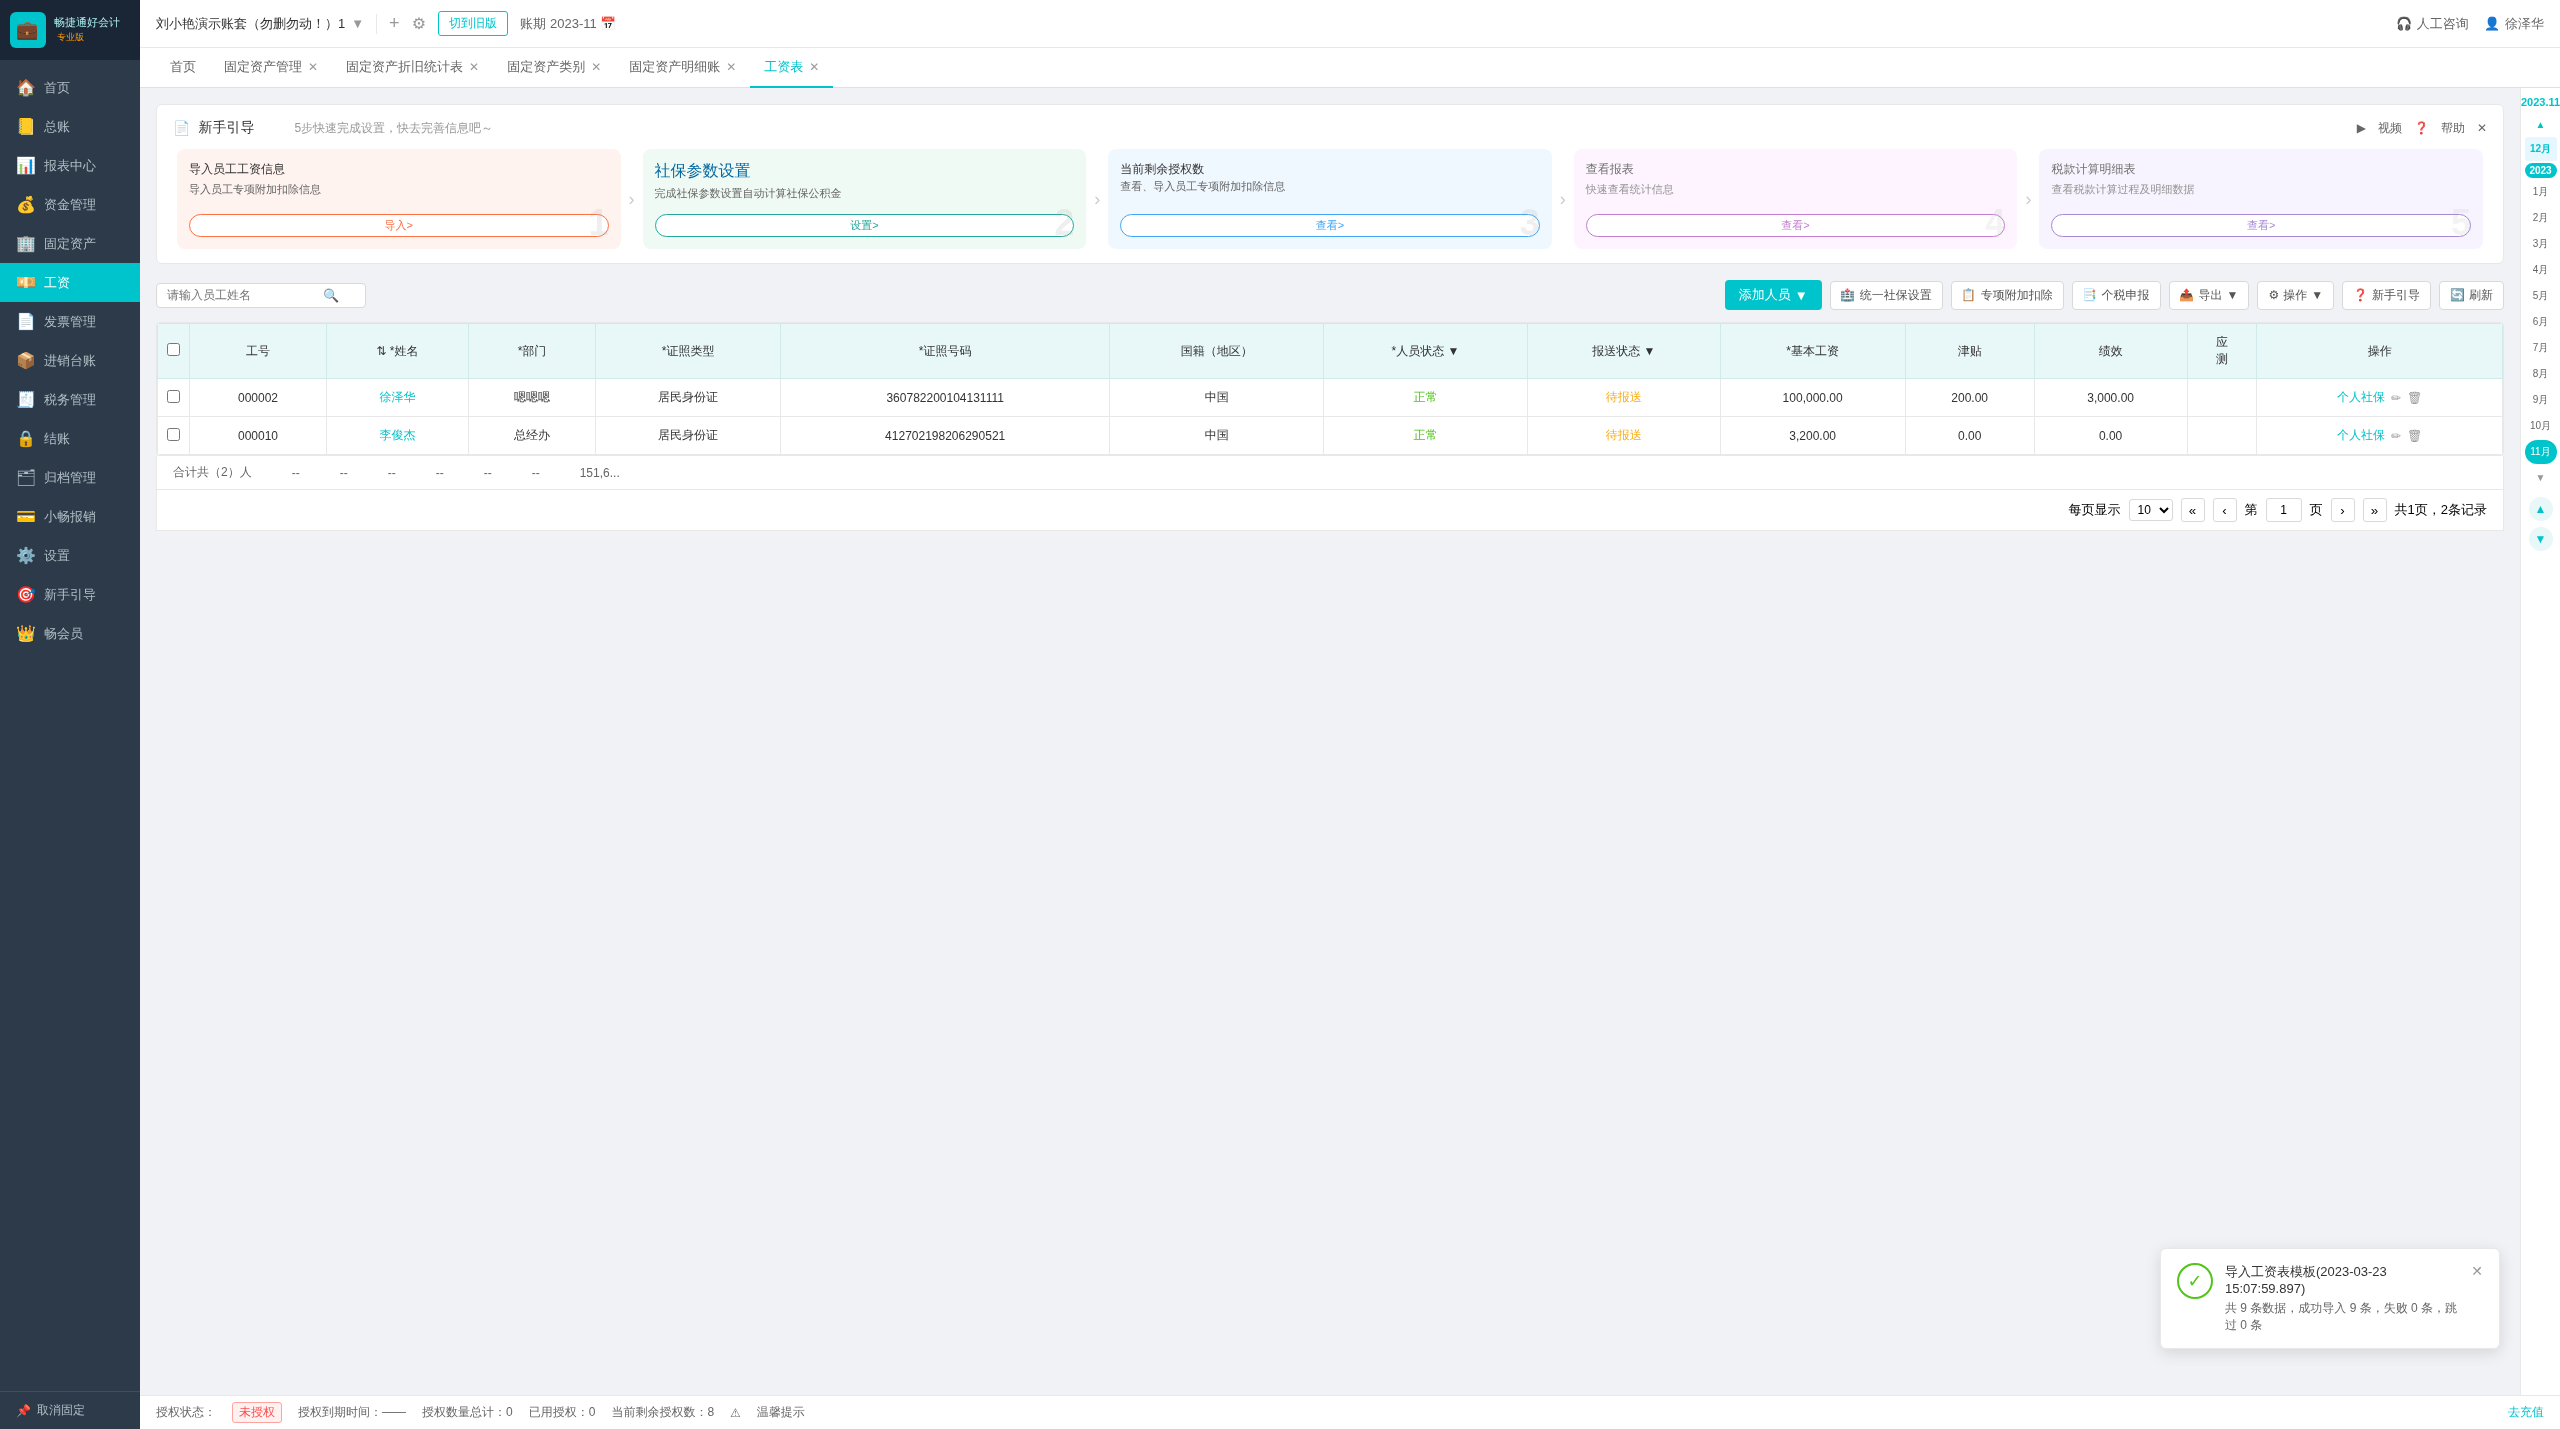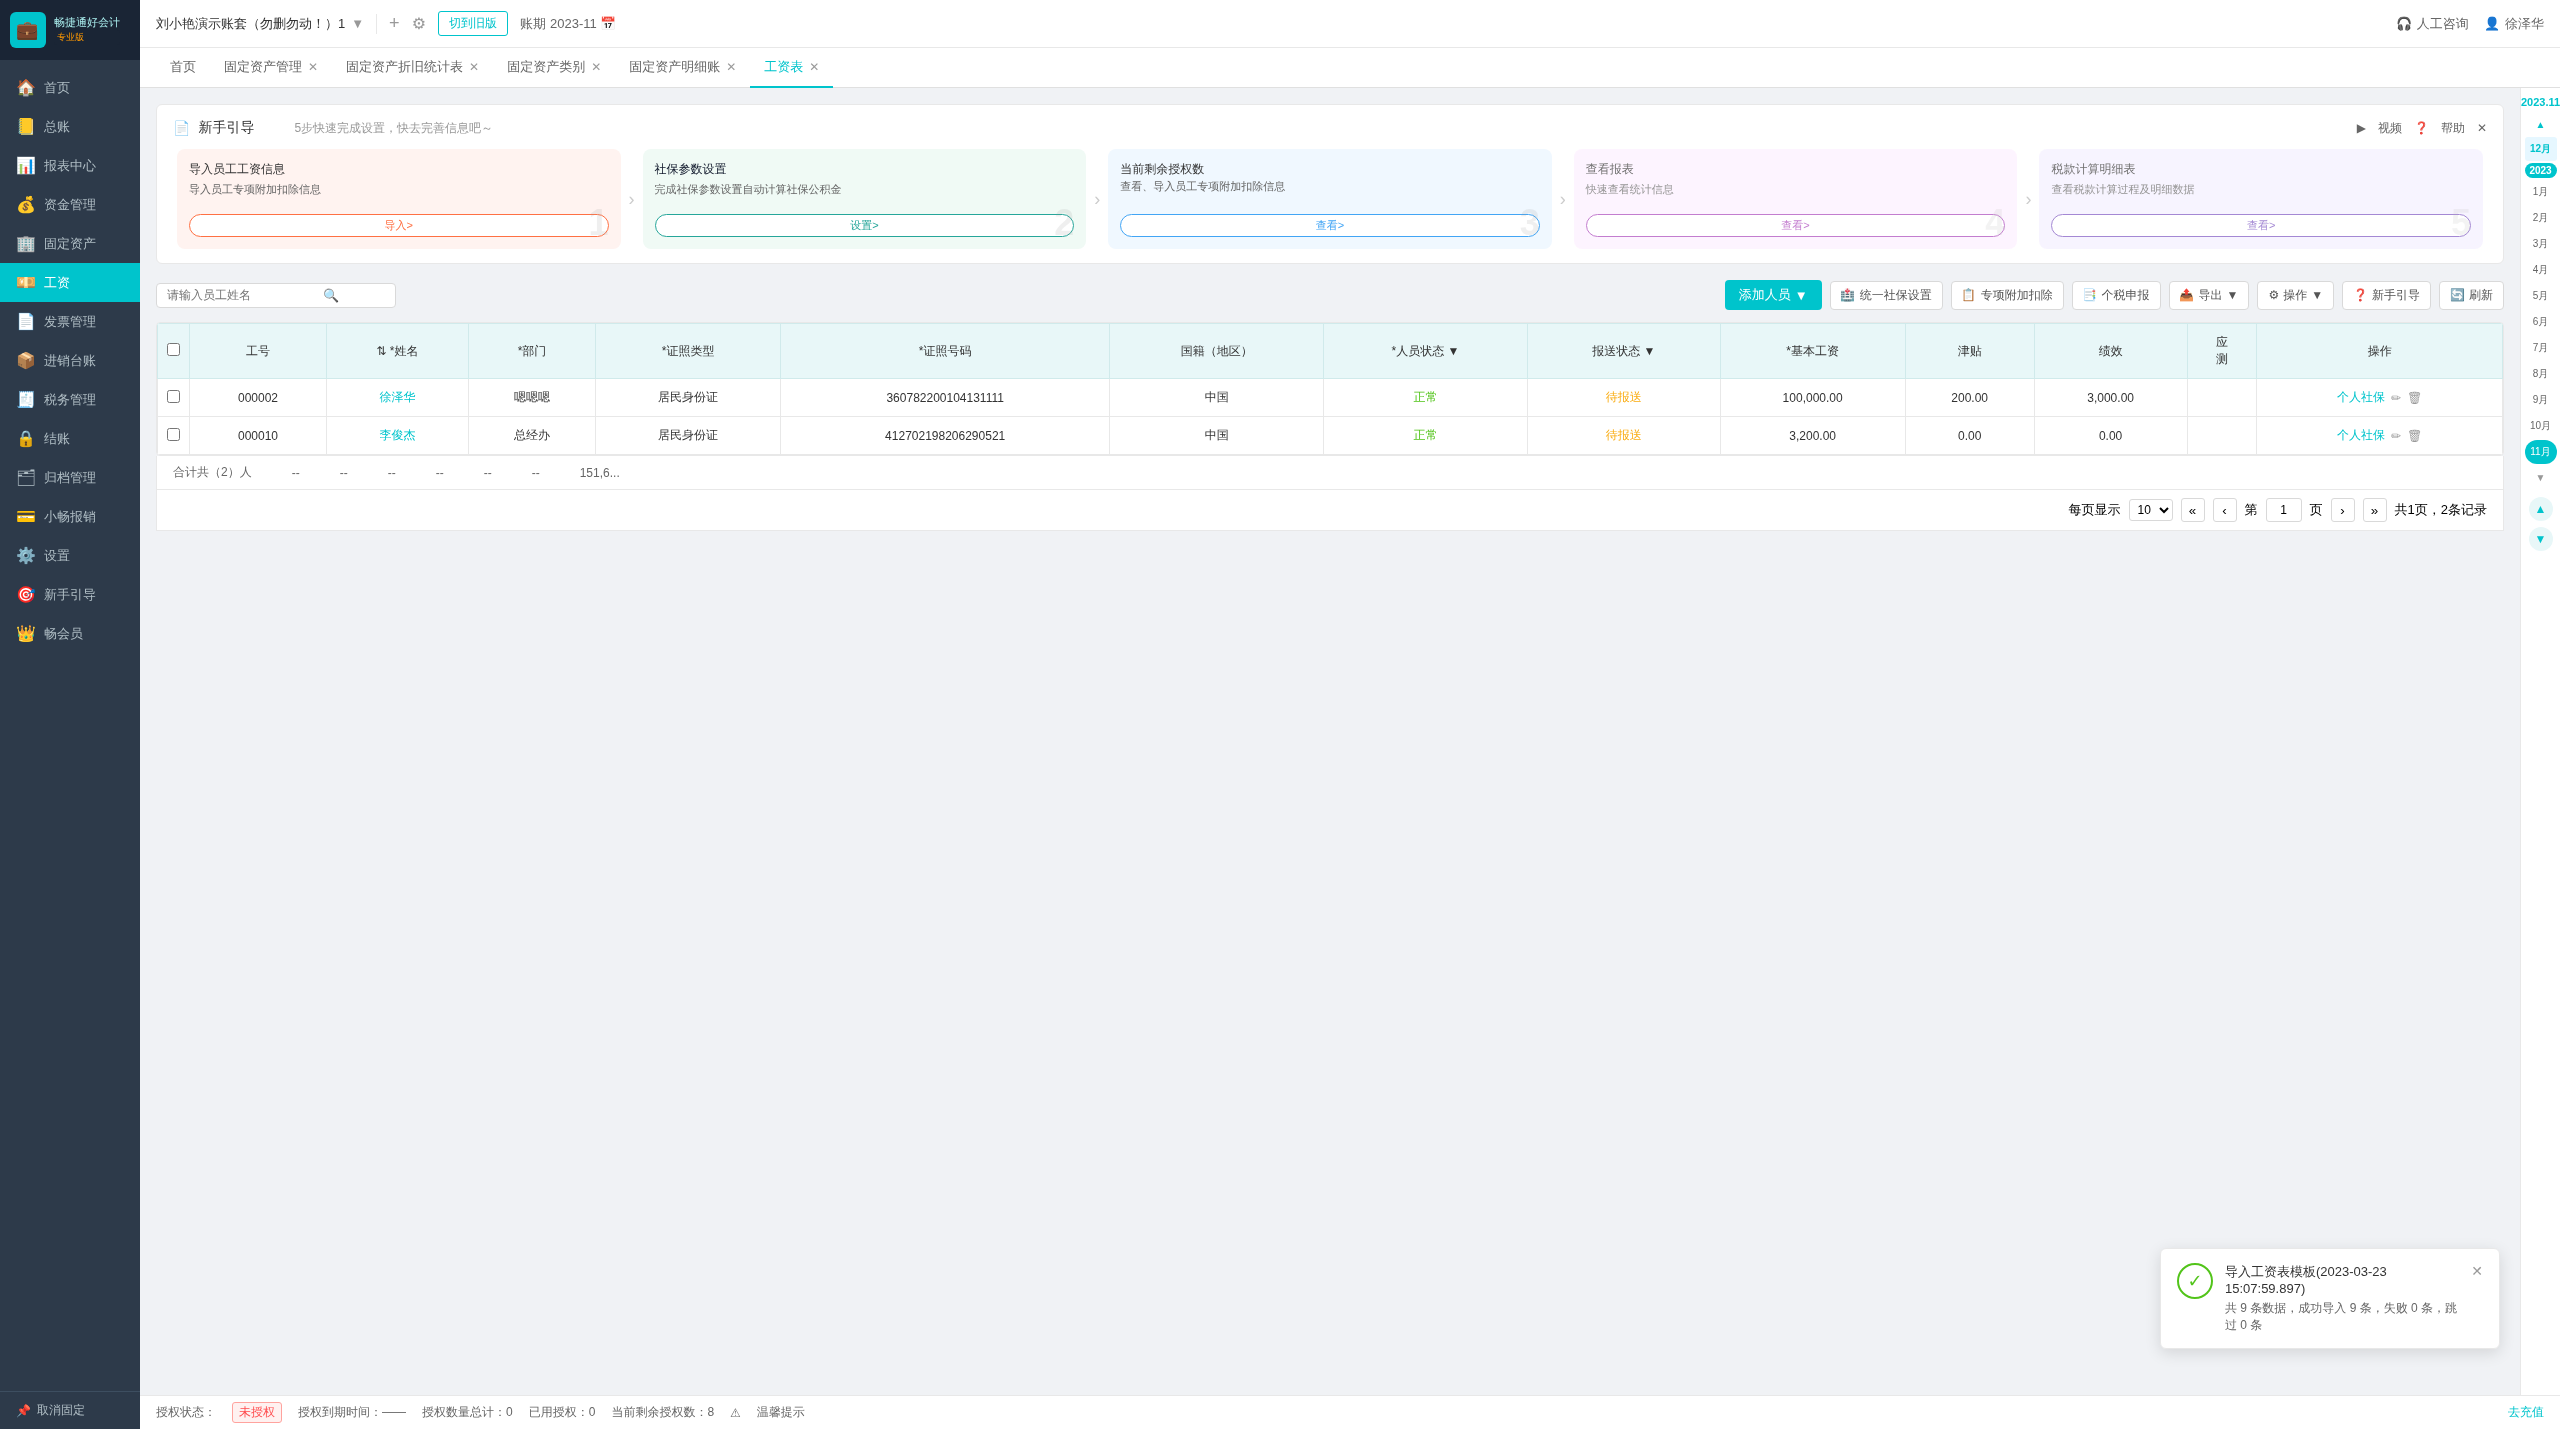--- a/index.html
+++ b/index.html
@@ -184,21 +184,21 @@
       margin-bottom: 12px;
     }
     .search-box {
       display: flex;
       align-items: center;
       border: 1px solid #d9d9d9;
       border-radius: 4px;
       background: #fff;
       padding: 4px 10px;
       gap: 6px;
-      width: 240px;
+      width: 210px;
     }
     .search-box input {
       border: none;
       outline: none;
       font-size: 12px;
       color: #666;
       width: 150px;
       background: transparent;
     }
     .toolbar-right { display: flex; align-items: center; gap: 8px; }
@@ -496,21 +496,21 @@
             <div>
               <div style="font-size:12px; font-weight:500; color:#333;">导入员工工资信息</div>
               <div style="font-size:11px; color:#666; margin-top:4px;">导入员工专项附加扣除信息</div>
             </div>
             <button class="guide-step-btn btn-orange">导入&gt;</button>
             <div class="guide-step-num">1</div>
           </div>
           <span class="step-arrow">›</span>
           <div class="guide-step" style="background:#f0faf5; border-radius:8px; flex:1; margin:0 4px; padding:12px; min-height:100px; position:relative;">
             <div>
-              <div style="font-size:12px; font-weight:500; color:#0f172a;">社保参数设置</div>
+              <div style="font-size:16px; font-weight:500; color:#0369a1;">社保参数设置</div>
               <div style="font-size:11px; color:#666; margin-top:4px;">完成社保参数设置自动计算社保公积金</div>
             </div>
             <button class="guide-step-btn btn-green">设置&gt;</button>
             <div class="guide-step-num">2</div>
           </div>
           <span class="step-arrow">›</span>
           <div class="guide-step" style="background:#f0f8ff; border-radius:8px; flex:1; margin:0 4px; padding:12px; min-height:100px; position:relative;">
             <div>
               <div style="font-size:12px; font-weight:500; color:#333;">当前剩余授权数</div>
               <div style="font-size:11px; color:#666; margin-top:1px;">查看、导入员工专项附加扣除信息</div>

